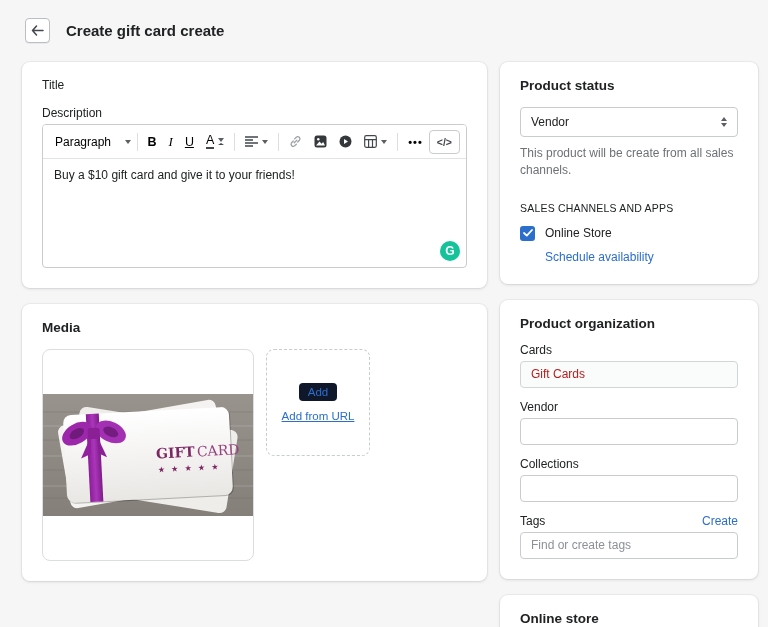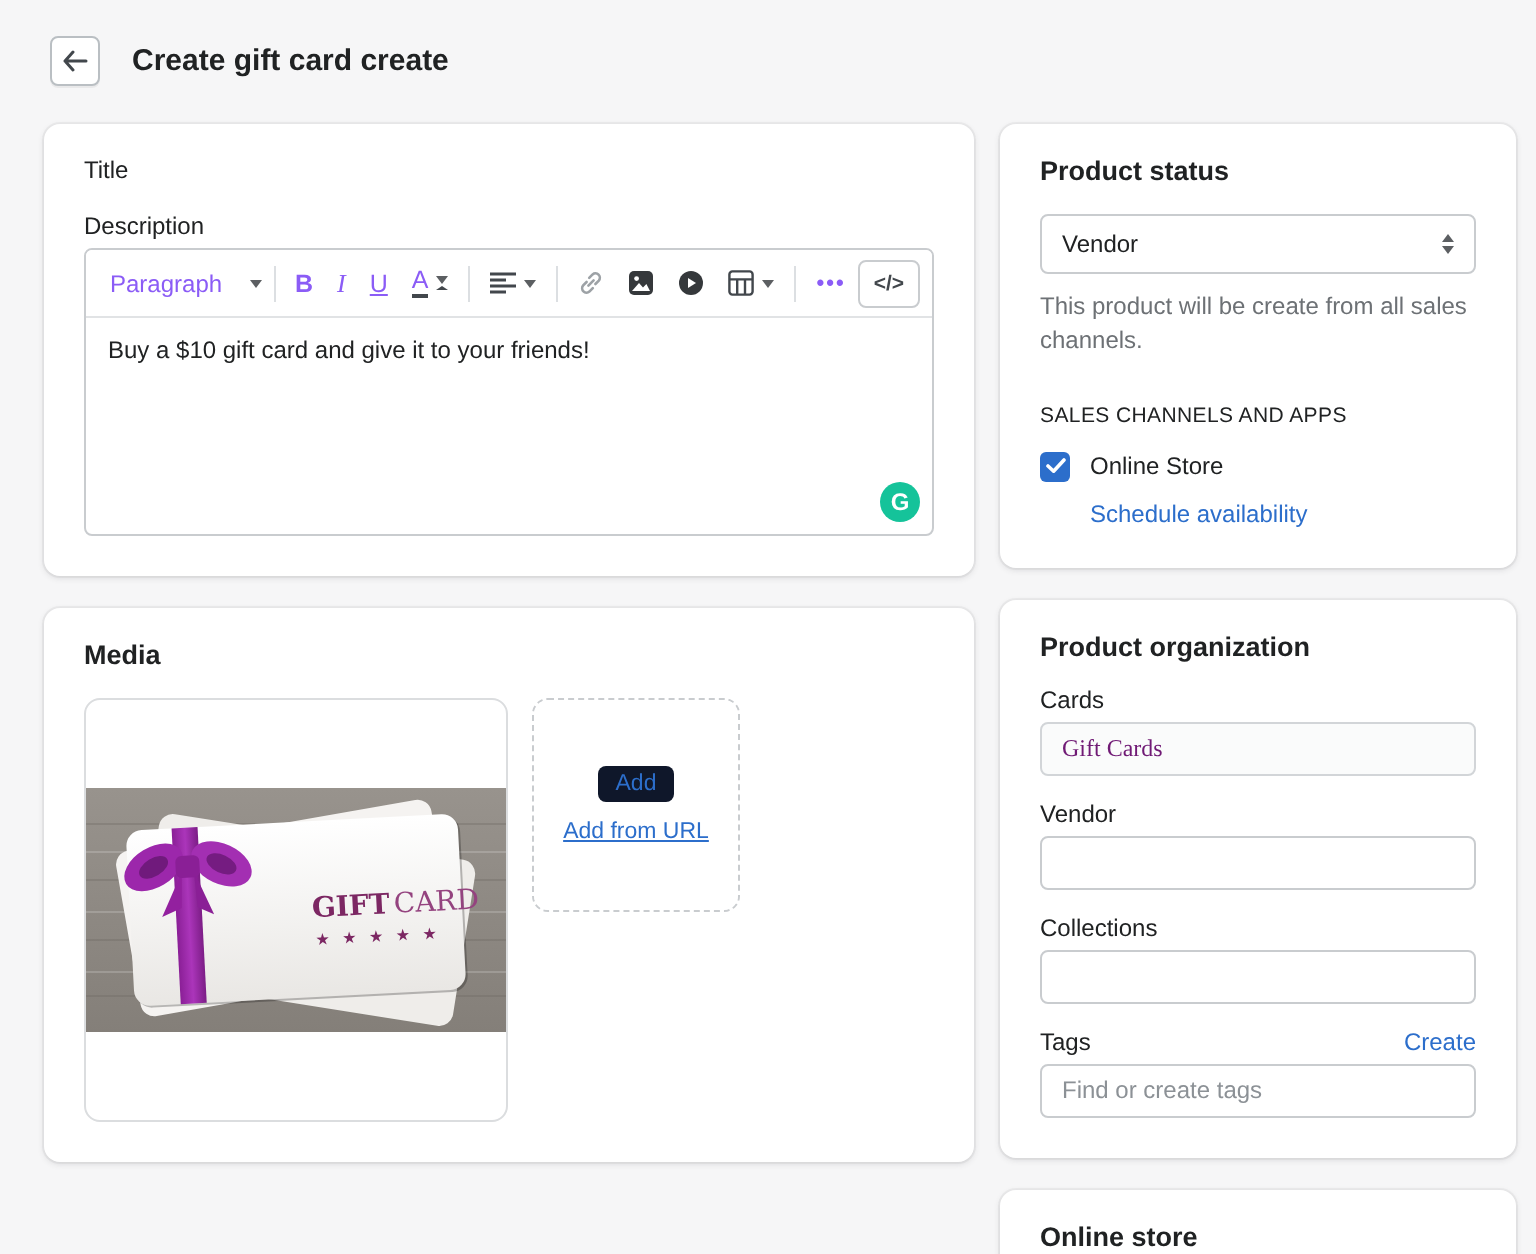--- a/index.html
+++ b/index.html
@@ -29,39 +29,39 @@
   .card-heading { font-size:13.5px; font-weight:bold; color:#202223; }
 
   
   .field-label { font-size:12px; color:#202223; margin-bottom:4px; }
   .text-input {
     width:100%; height:27px; border:1px solid #c9cccf; border-radius:4px;
     padding:0 10px; font-size:12px; color:#202223; background:#fff; outline:none;
     font-family:"Liberation Sans","DejaVu Sans",sans-serif;
   }
   .text-input::placeholder { color:#8c9196; }
-  .text-input:disabled { background:#fafbfb; color:#701a75; border-color:#d2d5d8;font-family:Liberation Serif, serif; }
+  .text-input:disabled { background:#fafbfb; color:#b91c1c; border-color:#d2d5d8; }
   .input-wrap { position:relative; }
   .ext-icon {
     position:absolute; right:7px; top:6px; width:14px; height:15px;
     background:#f2f2f2; border:1px solid #adadad; border-radius:2px;
     display:flex; align-items:center; justify-content:center;
   }
   .ext-icon i { display:block; width:6px; height:8px; border:1px solid #8a8a8a; border-radius:1px; background:#e2e2e2; }
 
   
   .desc-group { margin-top:14px; }
   .editor { border:1px solid #c9cccf; border-radius:4px; overflow:hidden; }
   .toolbar {
     display:flex; align-items:center; height:34px; padding:0 6px;
     border-bottom:1px solid #e1e3e5; background:#fff; color:#42474c;
   }
   .tb-btn {
     display:flex; align-items:center; justify-content:center; gap:4px;
-    height:26px; padding:0 6px; border-radius:3px; cursor:pointer; color:#8b5cf6; font-size:12.5px;
+    height:26px; padding:0 6px; border-radius:3px; cursor:pointer; color:#000000; font-size:12.5px;
   }
   .tb-para { font-size:12px; padding-right:2px; width:96px; justify-content:space-between; }
   .caret {
     width:0; height:0; border-left:3.5px solid transparent; border-right:3.5px solid transparent;
     border-top:4px solid #5c5f62; display:inline-block;
   }
   .tb-sep { width:1px; height:18px; background:#dcdfe2; margin:0 4px; flex:none; }
   .tb-b { font-weight:bold; }
   .tb-i { font-style:italic; font-family:"Liberation Serif",serif; font-size:13px; }
   .tb-u { text-decoration:underline; }

